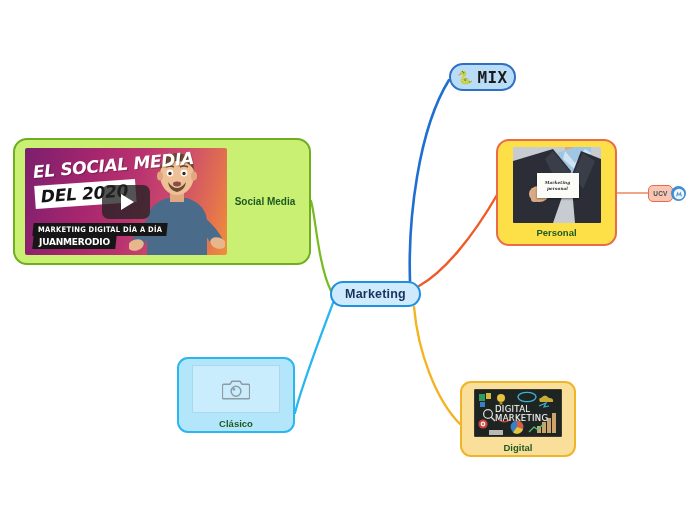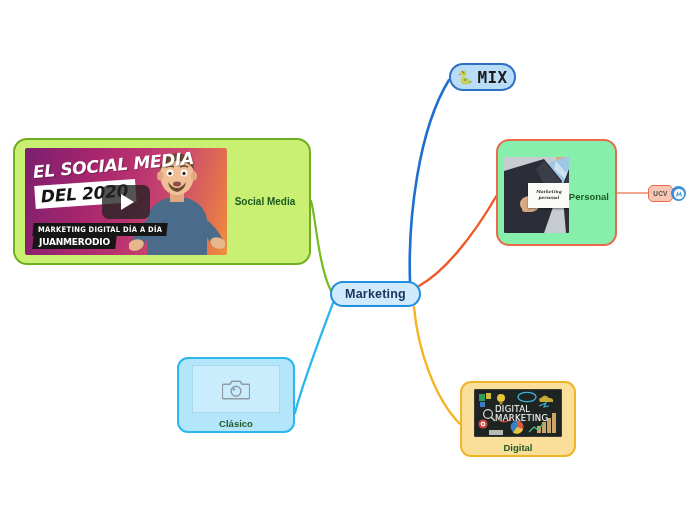--- a/index.html
+++ b/index.html
@@ -132,25 +132,25 @@
   #node-social .ttl {
     flex: 1; text-align: center;
     font-size: 10px; font-weight: bold; color: #1d5a23;
     padding-left: 4px;
   }
 
   
   #node-personal {
     left: 496px; top: 139px;
     width: 121px; height: 107px;
-    background: #86efac;
+    background: #fde047;
     border: 2px solid #ea6a4a;
     border-radius: 13px;
     padding: 6px 6px 2px 6px;
-    display: flex; flex-direction: row; align-items: center;
+    display: flex; flex-direction: column; align-items: center;
   }
   .thumb-person {
     position: relative;
     width: 88px; height: 76px;
     background: #cfd4da; overflow: hidden; border-radius: 1px;
   }
   .thumb-person .card {
     position: absolute; left: 24px; top: 26px;
     width: 42px; height: 25px; background: #fbfbf7;
     box-shadow: 0 1px 2px rgba(0,0,0,.45);

